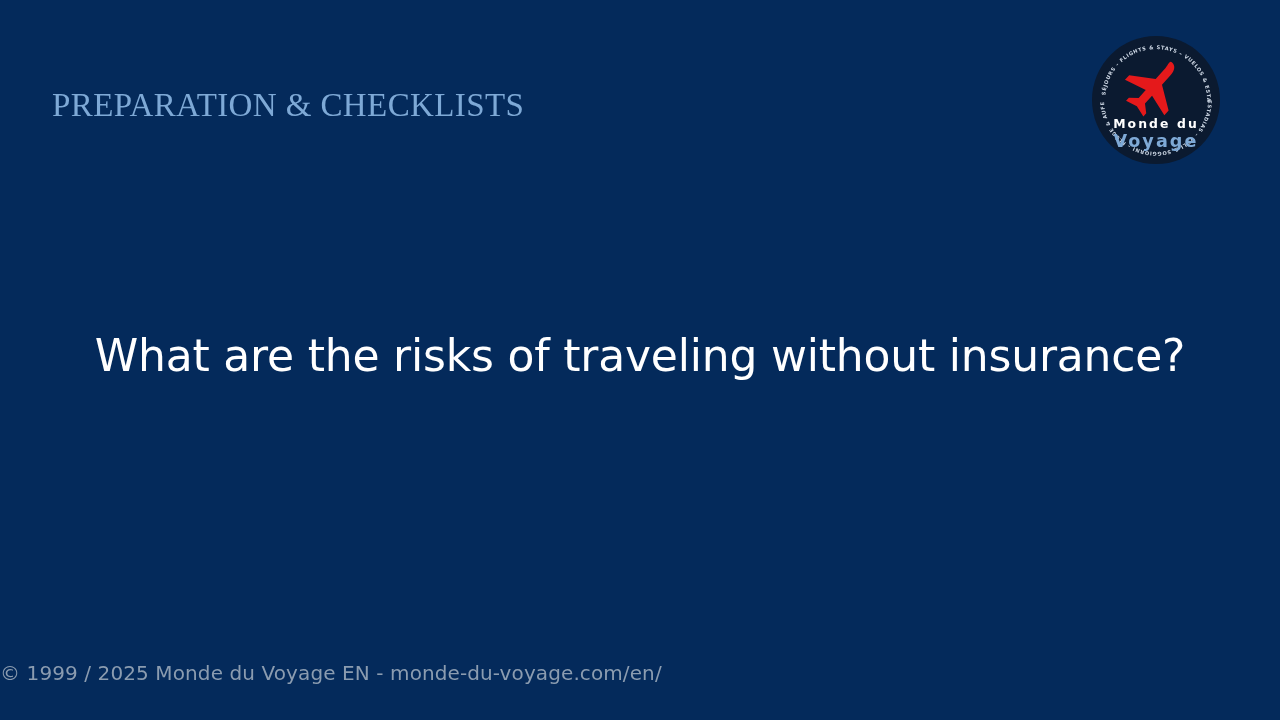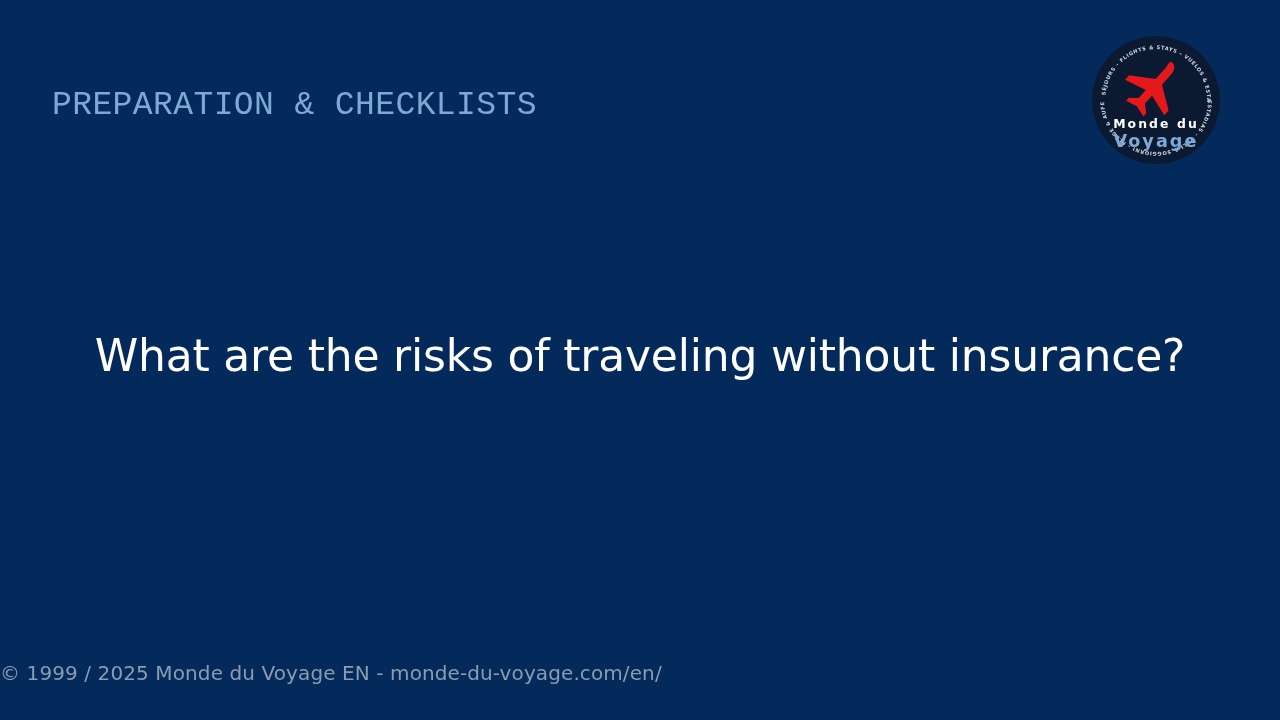--- a/index.html
+++ b/index.html
@@ -21,21 +21,21 @@
     width: 1280px;
     height: 720px;
     background: #042a5b;
   }
 
   
   .section-heading {
     position: absolute;
     left: 52px;
     top: 86px;
-    font-family: Liberation Mono, monospace;
+    font-family: Liberation Serif, serif;
     font-size: 33px;
     font-weight: 400;
     letter-spacing: 0.4px;
     color: #7ea9d6;
     white-space: nowrap;
     line-height: 1.2;
   }
 
   
   .main-question {

